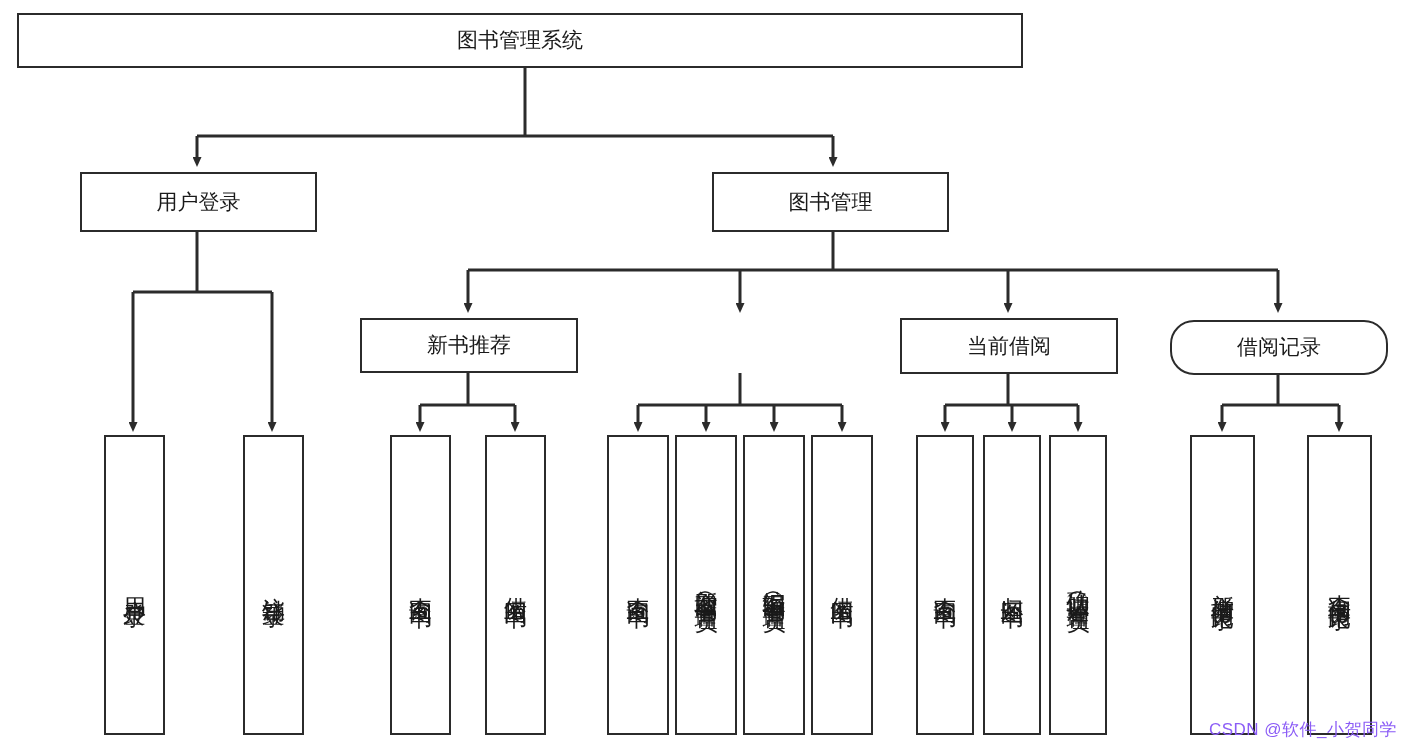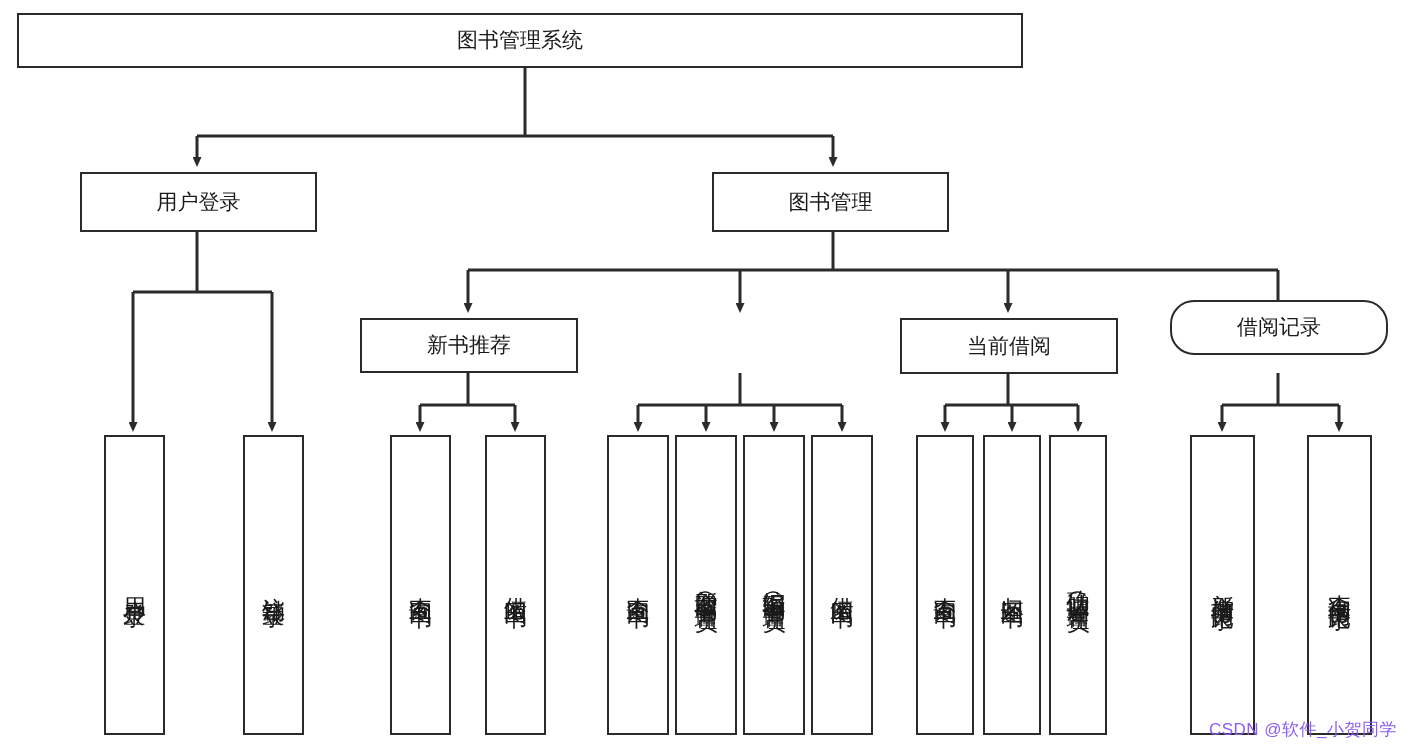--- a/index.html
+++ b/index.html
@@ -130,21 +130,21 @@
   <div class="node horiz" style="left:712px; top:172px; width:237px; height:60px;">
     <span class="label">图书管理</span>
   </div>
 
   <div class="node horiz" style="left:360px; top:318px; width:218px; height:55px;">
     <span class="label">新书推荐</span>
   </div>
   <div class="node horiz" style="left:900px; top:318px; width:218px; height:56px;">
     <span class="label">当前借阅</span>
   </div>
-  <div class="node horiz" style="left:1170px; top:300px; width:218px; height:55px;border-radius:24px;">
+  <div class="node horiz" style="left:1170px; top:320px; width:218px; height:55px;border-radius:24px;">
     <span class="label">借阅记录</span>
   </div>
 
   <div class="node vert" style="left:104px; top:435px; width:61px; height:300px;">
     <span class="label">用户登录</span>
   </div>
   <div class="node vert" style="left:243px; top:435px; width:61px; height:300px;">
     <span class="label">注销登录</span>
   </div>
 

